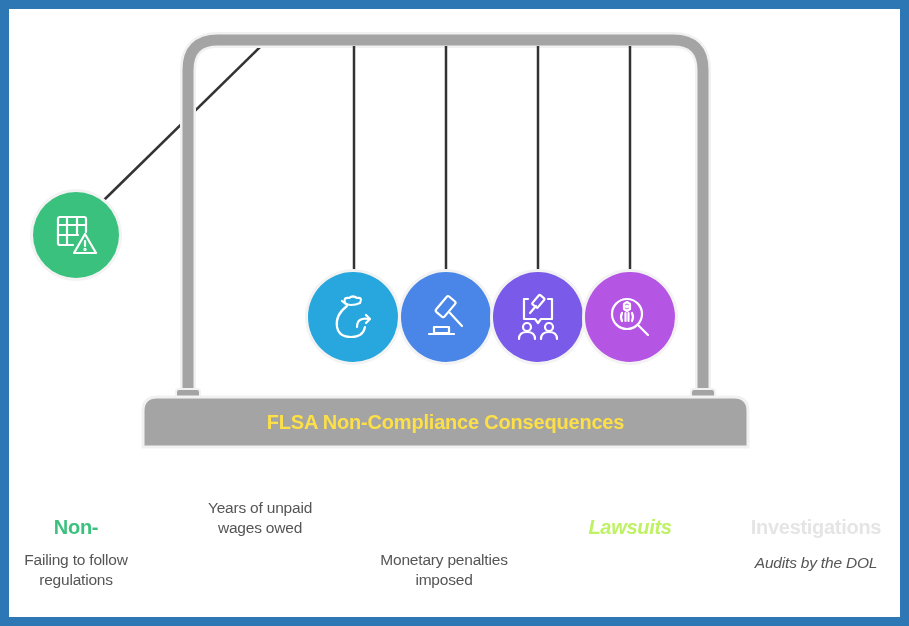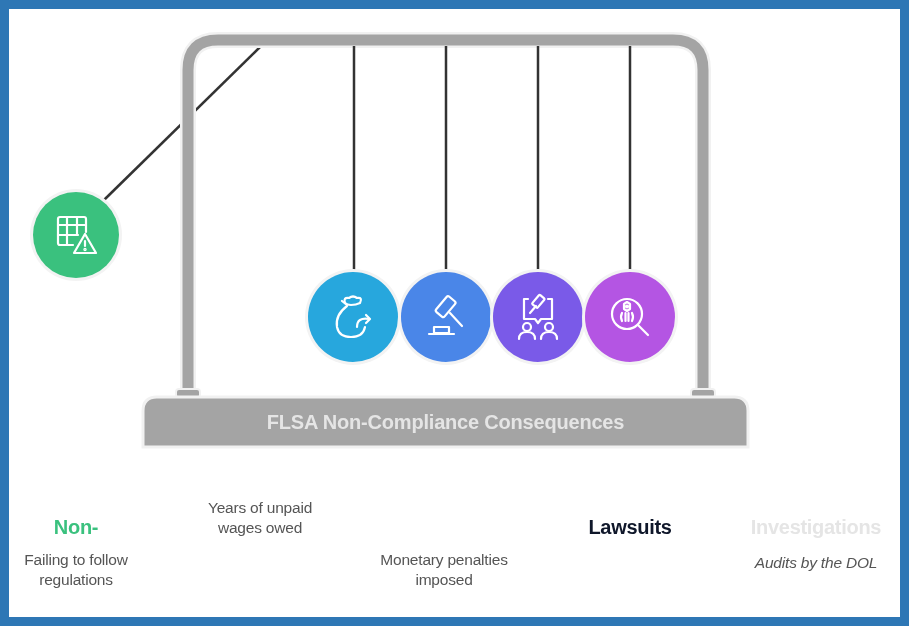--- a/index.html
+++ b/index.html
@@ -9,21 +9,21 @@
     font-family: "Liberation Sans", "DejaVu Sans", sans-serif;
   }
   .canvas {
     position: absolute; left: 9px; top: 9px; width: 891px; height: 608px;
     background: #ffffff;
   }
   .frame-svg { position: absolute; left: 0; top: 0; width: 909px; height: 626px; }
   .base-label {
     position: absolute; left: 143px; top: 397px; width: 605px; height: 50px;
     display: flex; align-items: center; justify-content: center;
-    color: #e5e5e5; font-weight: bold; font-size: 20px; letter-spacing: -0.2px;
+    color: #fde047; font-weight: bold; font-size: 20px; letter-spacing: -0.2px;
   }
   .ball {
     position: absolute; width: 90px; height: 90px; border-radius: 50%;
     box-shadow: 0 0 0 3px #f3f3f3;
     display: flex; align-items: center; justify-content: center;
   }
   .ball svg { width: 60px; height: 60px; }
   .col {
     position: absolute; top: 488px; width: 170px; text-align: center;
   }
@@ -130,19 +130,19 @@
 <div class="col" style="left:175px;">
   <div class="col-desc" style="width:130px;margin:10px auto 0;">Years of unpaid wages owed</div>
 </div>
 
 <div class="col" style="left:359px;">
   <div class="col-title" style="color:#ffffff;">Fines</div>
   <div class="col-desc" style="width:150px;margin:10px auto 0;">Monetary penalties imposed</div>
 </div>
 
 <div class="col" style="left:545px;">
-  <div class="col-title" style="color:#0f172a;">Lawsuits</div>
+  <div class="col-title" style="color:#bef264;font-style:italic;">Lawsuits</div>
 </div>
 
 <div class="col" style="left:731px;">
   <div class="col-title" style="color:#e5e5e5;">Investigations</div>
   <div class="col-desc" style="width:170px;margin:13px auto 0;font-style:italic;">Audits by the DOL</div>
 </div>
 
 </body></html>

